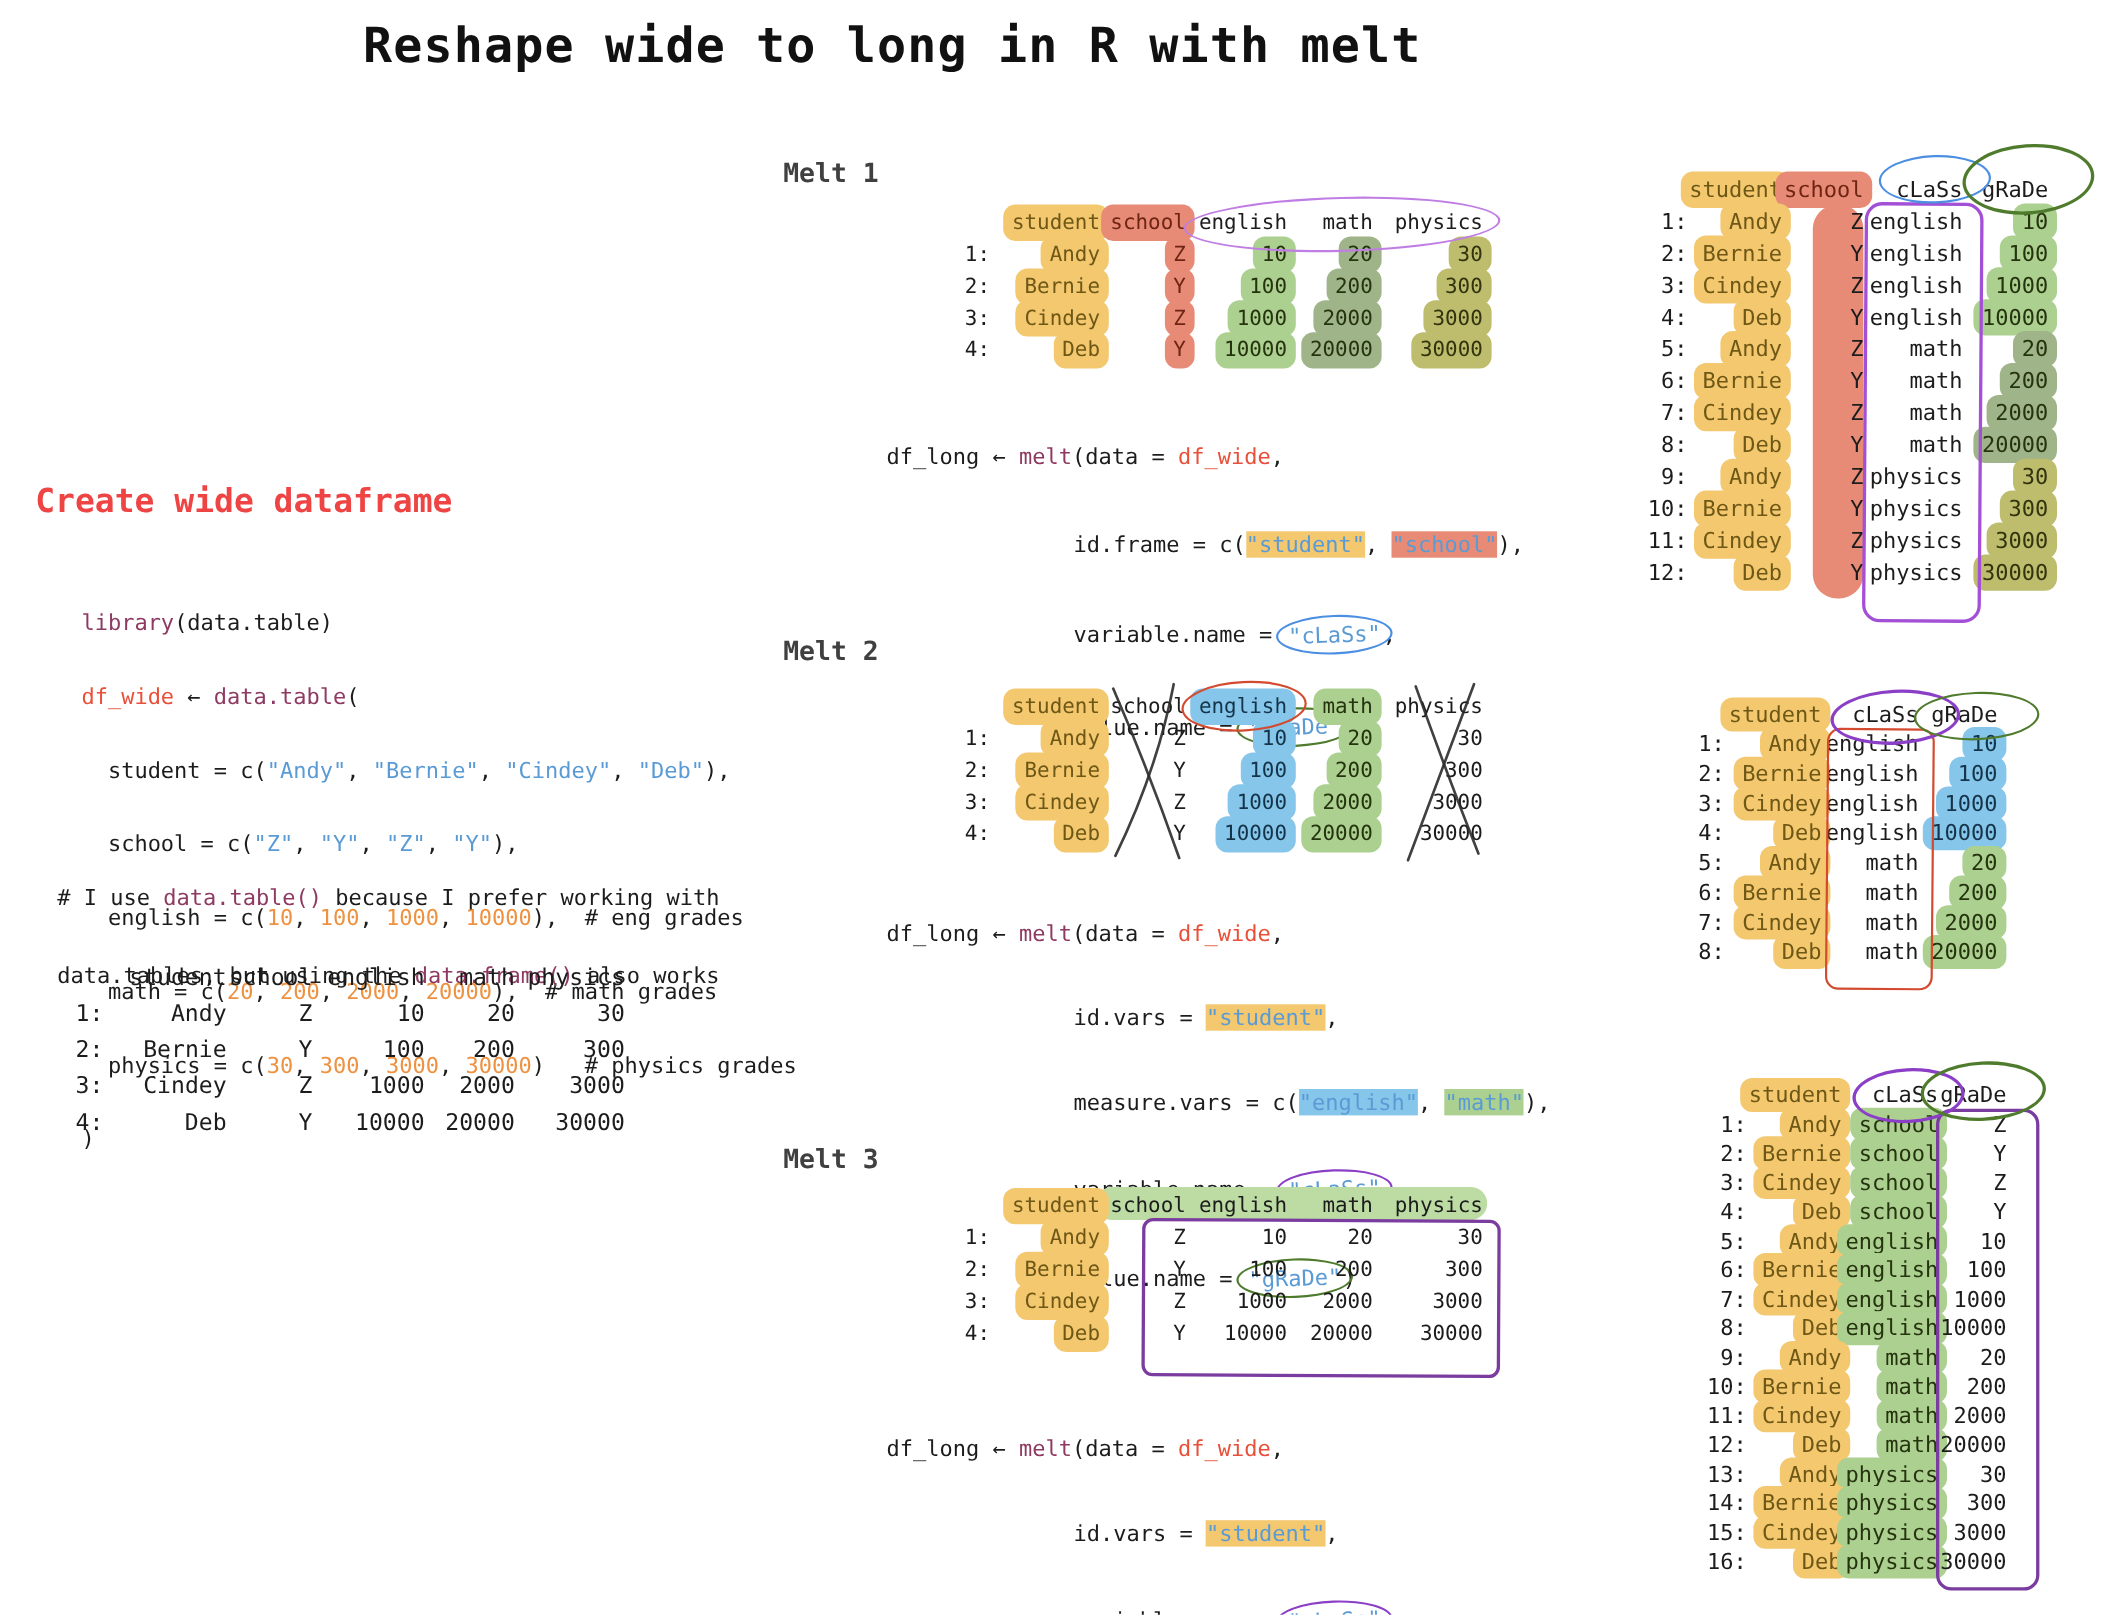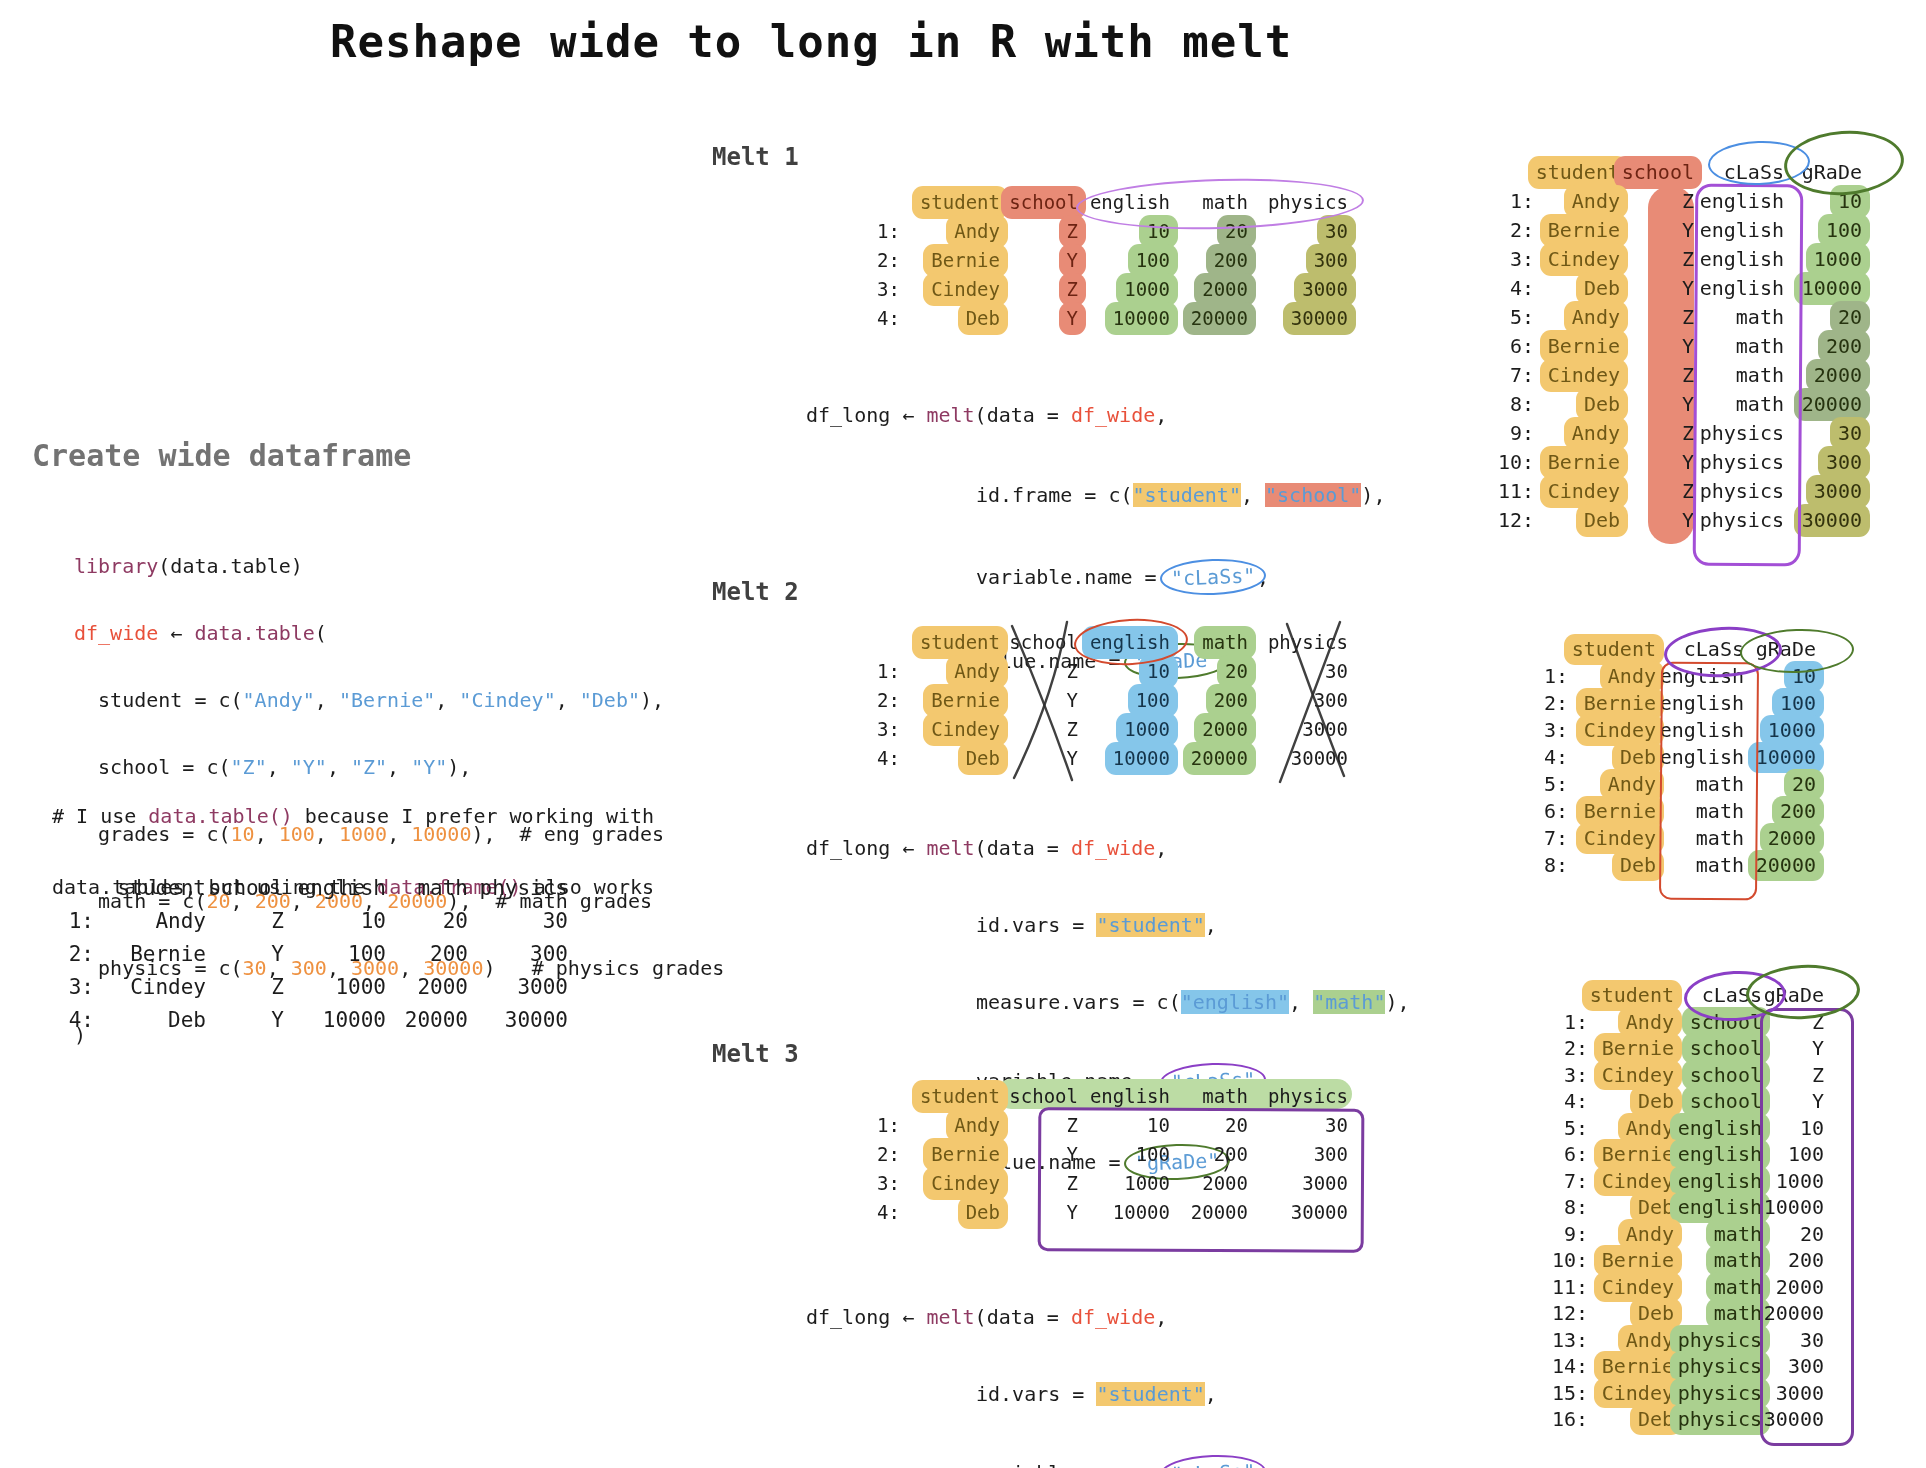--- a/index.html
+++ b/index.html
@@ -1,20 +1,20 @@
 <!DOCTYPE html>
 <html><head>
 <meta charset="utf-8">
 <style>
   html,body{margin:0;padding:0;}
   body{position:relative;width:1926px;height:1468px;background:#ffffff;
        font-family:"DejaVu Sans Mono",monospace;color:#1c1c1c;overflow:hidden;}
   .abs{position:absolute;}
   .title{font-size:44px;font-weight:bold;letter-spacing:1px;color:#111;}
-  .h2{font-size:30px;font-weight:bold;color:#737373;}
+  .h2{font-size:30px;font-weight:bold;color:#ef4444;}
   .h3{font-size:24px;font-weight:bold;color:#404040;}
 
   
   .codeblock{white-space:pre;}
   .code-line{white-space:pre;display:block;}
   .lc .code-line{font-size:20px;line-height:29px;height:29px;margin-left:38px;}
   .cm .code-line{font-size:20px;line-height:33px;height:33px;}
   .mcode .code-line{font-size:20px;line-height:26px;margin-left:40px;}
   .mcode.sp16 .code-line{margin-bottom:16px;}
   .mcode.sp13 .code-line{margin-bottom:13px;}
@@ -81,21 +81,21 @@
 
 <div class="abs title" style="left:330px;top:16px;">Reshape wide to long in R with melt</div>
 
 <div class="abs h2" style="left:32px;top:438px;">Create wide dataframe</div>
 
 <div class="abs codeblock lc" style="left:36px;top:514px;">
   <div class="code-line"><span class="seg fn">library</span><span class="seg k">(data.table)</span></div>
   <div class="code-line"><span class="seg red">df_wide</span><span class="seg k"> ← </span><span class="seg fn">data.table</span><span class="seg k">(</span></div>
   <div class="code-line"><span class="seg k">  student = c(</span><span class="seg str">"Andy"</span><span class="seg k">, </span><span class="seg str">"Bernie"</span><span class="seg k">, </span><span class="seg str">"Cindey"</span><span class="seg k">, </span><span class="seg str">"Deb"</span><span class="seg k">),</span></div>
   <div class="code-line"><span class="seg k">  school = c(</span><span class="seg str">"Z"</span><span class="seg k">, </span><span class="seg str">"Y"</span><span class="seg k">, </span><span class="seg str">"Z"</span><span class="seg k">, </span><span class="seg str">"Y"</span><span class="seg k">),</span></div>
-  <div class="code-line"><span class="seg k">  grades = c(</span><span class="seg num">10</span><span class="seg k">, </span><span class="seg num">100</span><span class="seg k">, </span><span class="seg num">1000</span><span class="seg k">, </span><span class="seg num">10000</span><span class="seg k">),  # eng grades</span></div>
+  <div class="code-line"><span class="seg k">  english = c(</span><span class="seg num">10</span><span class="seg k">, </span><span class="seg num">100</span><span class="seg k">, </span><span class="seg num">1000</span><span class="seg k">, </span><span class="seg num">10000</span><span class="seg k">),  # eng grades</span></div>
   <div class="code-line"><span class="seg k">  math = c(</span><span class="seg num">20</span><span class="seg k">, </span><span class="seg num">200</span><span class="seg k">, </span><span class="seg num">2000</span><span class="seg k">, </span><span class="seg num">20000</span><span class="seg k">),  # math grades</span></div>
   <div class="code-line"><span class="seg k">  physics = c(</span><span class="seg num">30</span><span class="seg k">, </span><span class="seg num">300</span><span class="seg k">, </span><span class="seg num">3000</span><span class="seg k">, </span><span class="seg num">30000</span><span class="seg k">)   # physics grades</span></div>
   <div class="code-line"><span class="seg k">)</span></div>
 </div>
 
 <div class="abs codeblock cm" style="left:52px;top:762px;">
   <div class="code-line"><span class="seg k"># I use </span><span class="seg fn">data.table()</span><span class="seg k"> because I prefer working with</span></div>
   <div class="code-line"><span class="seg k">data.tables, but using the </span><span class="seg fn">data.frame()</span><span class="seg k"> also works</span></div>
 </div>
 

